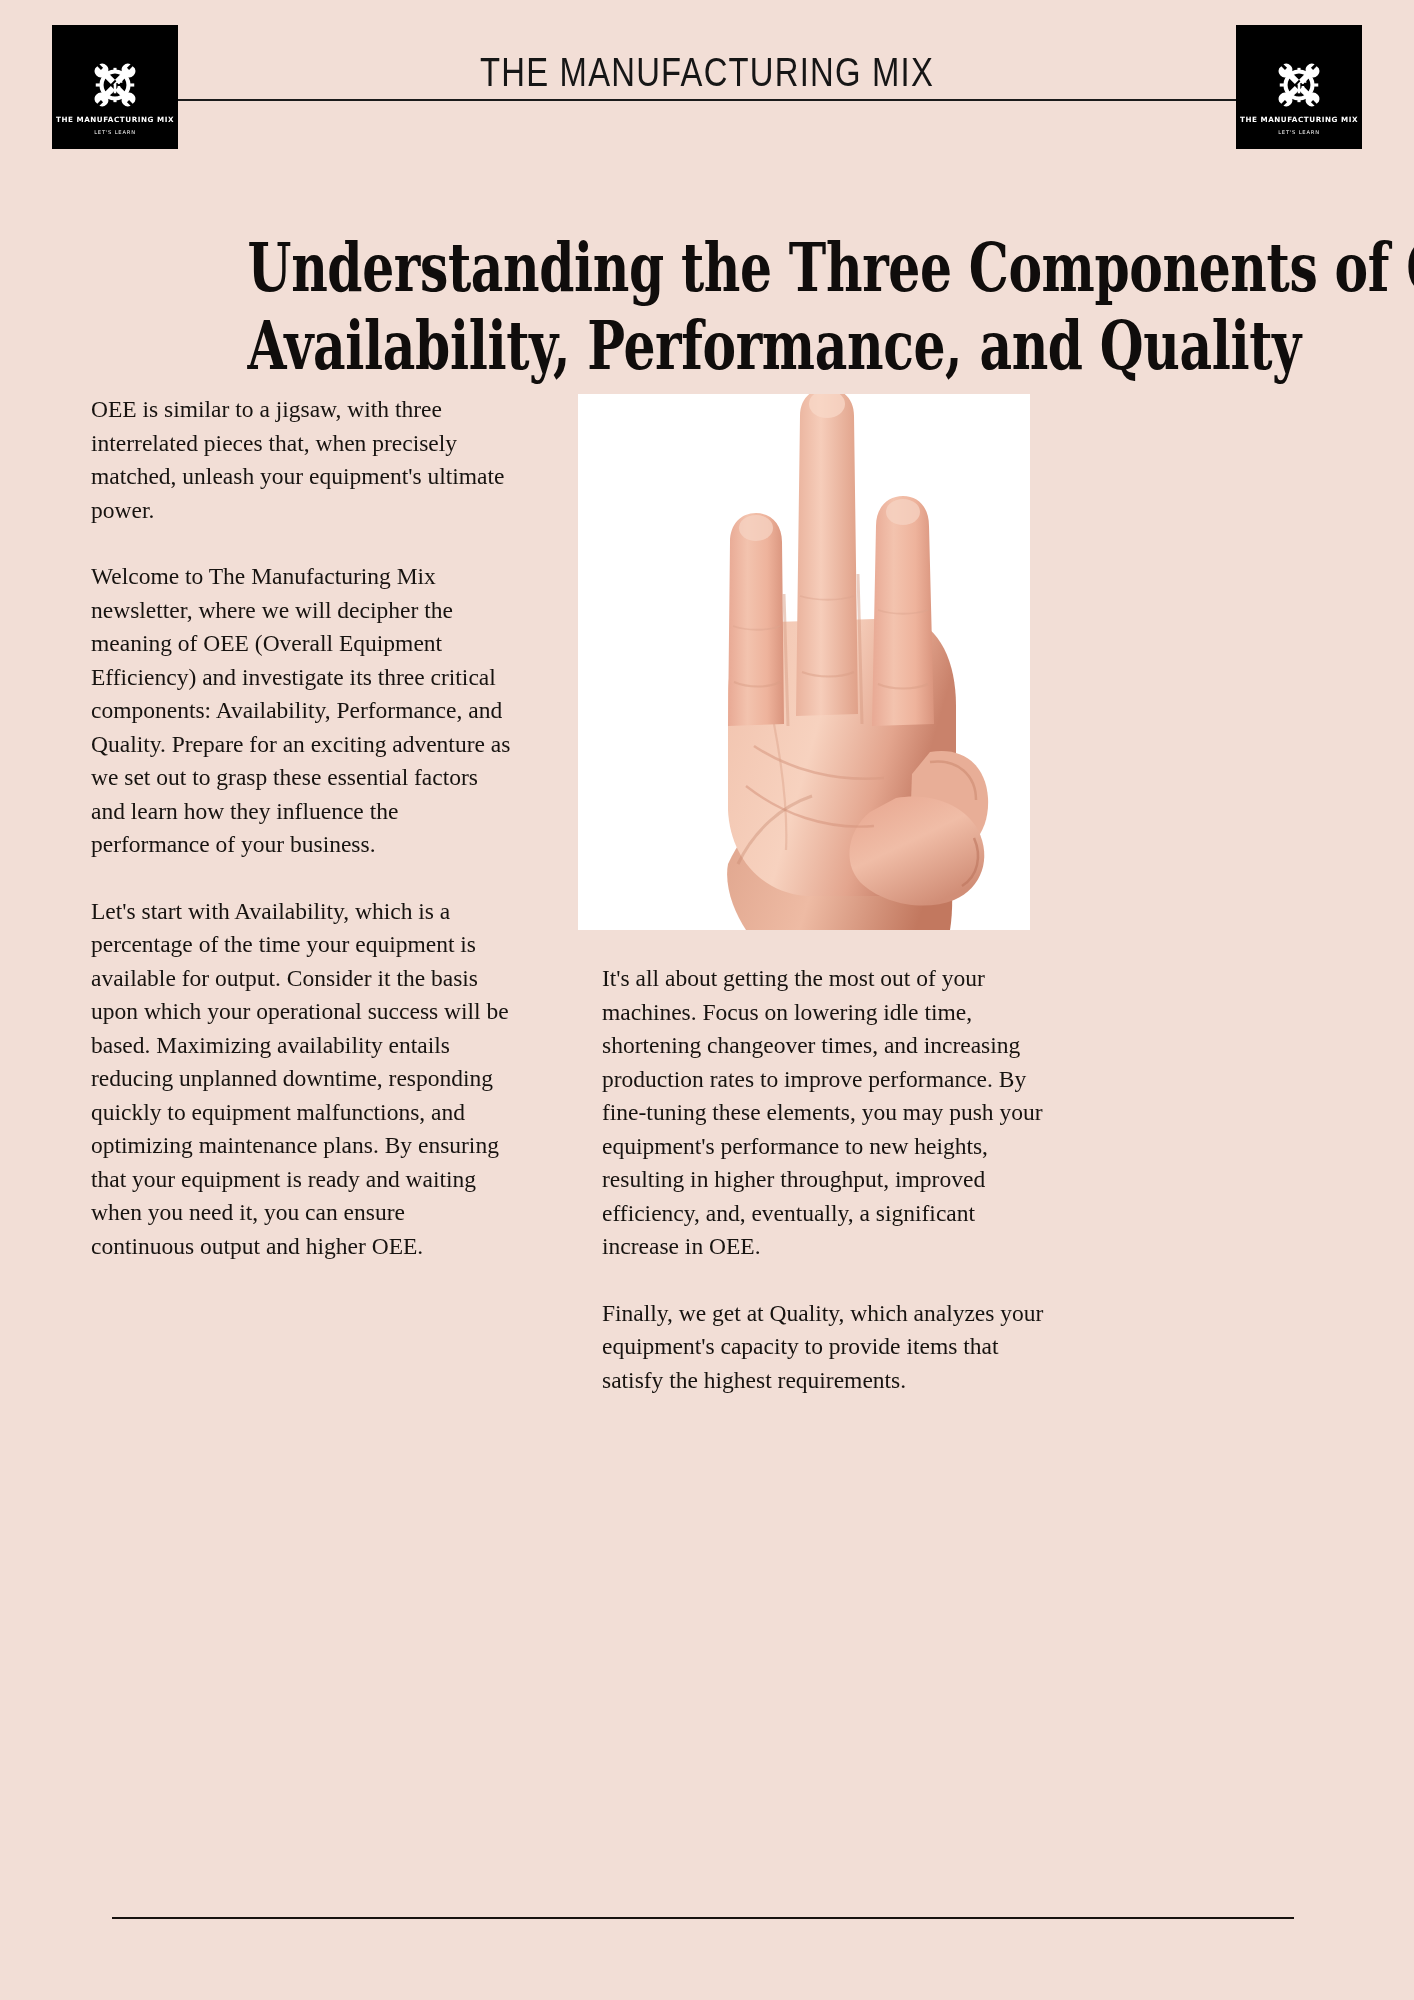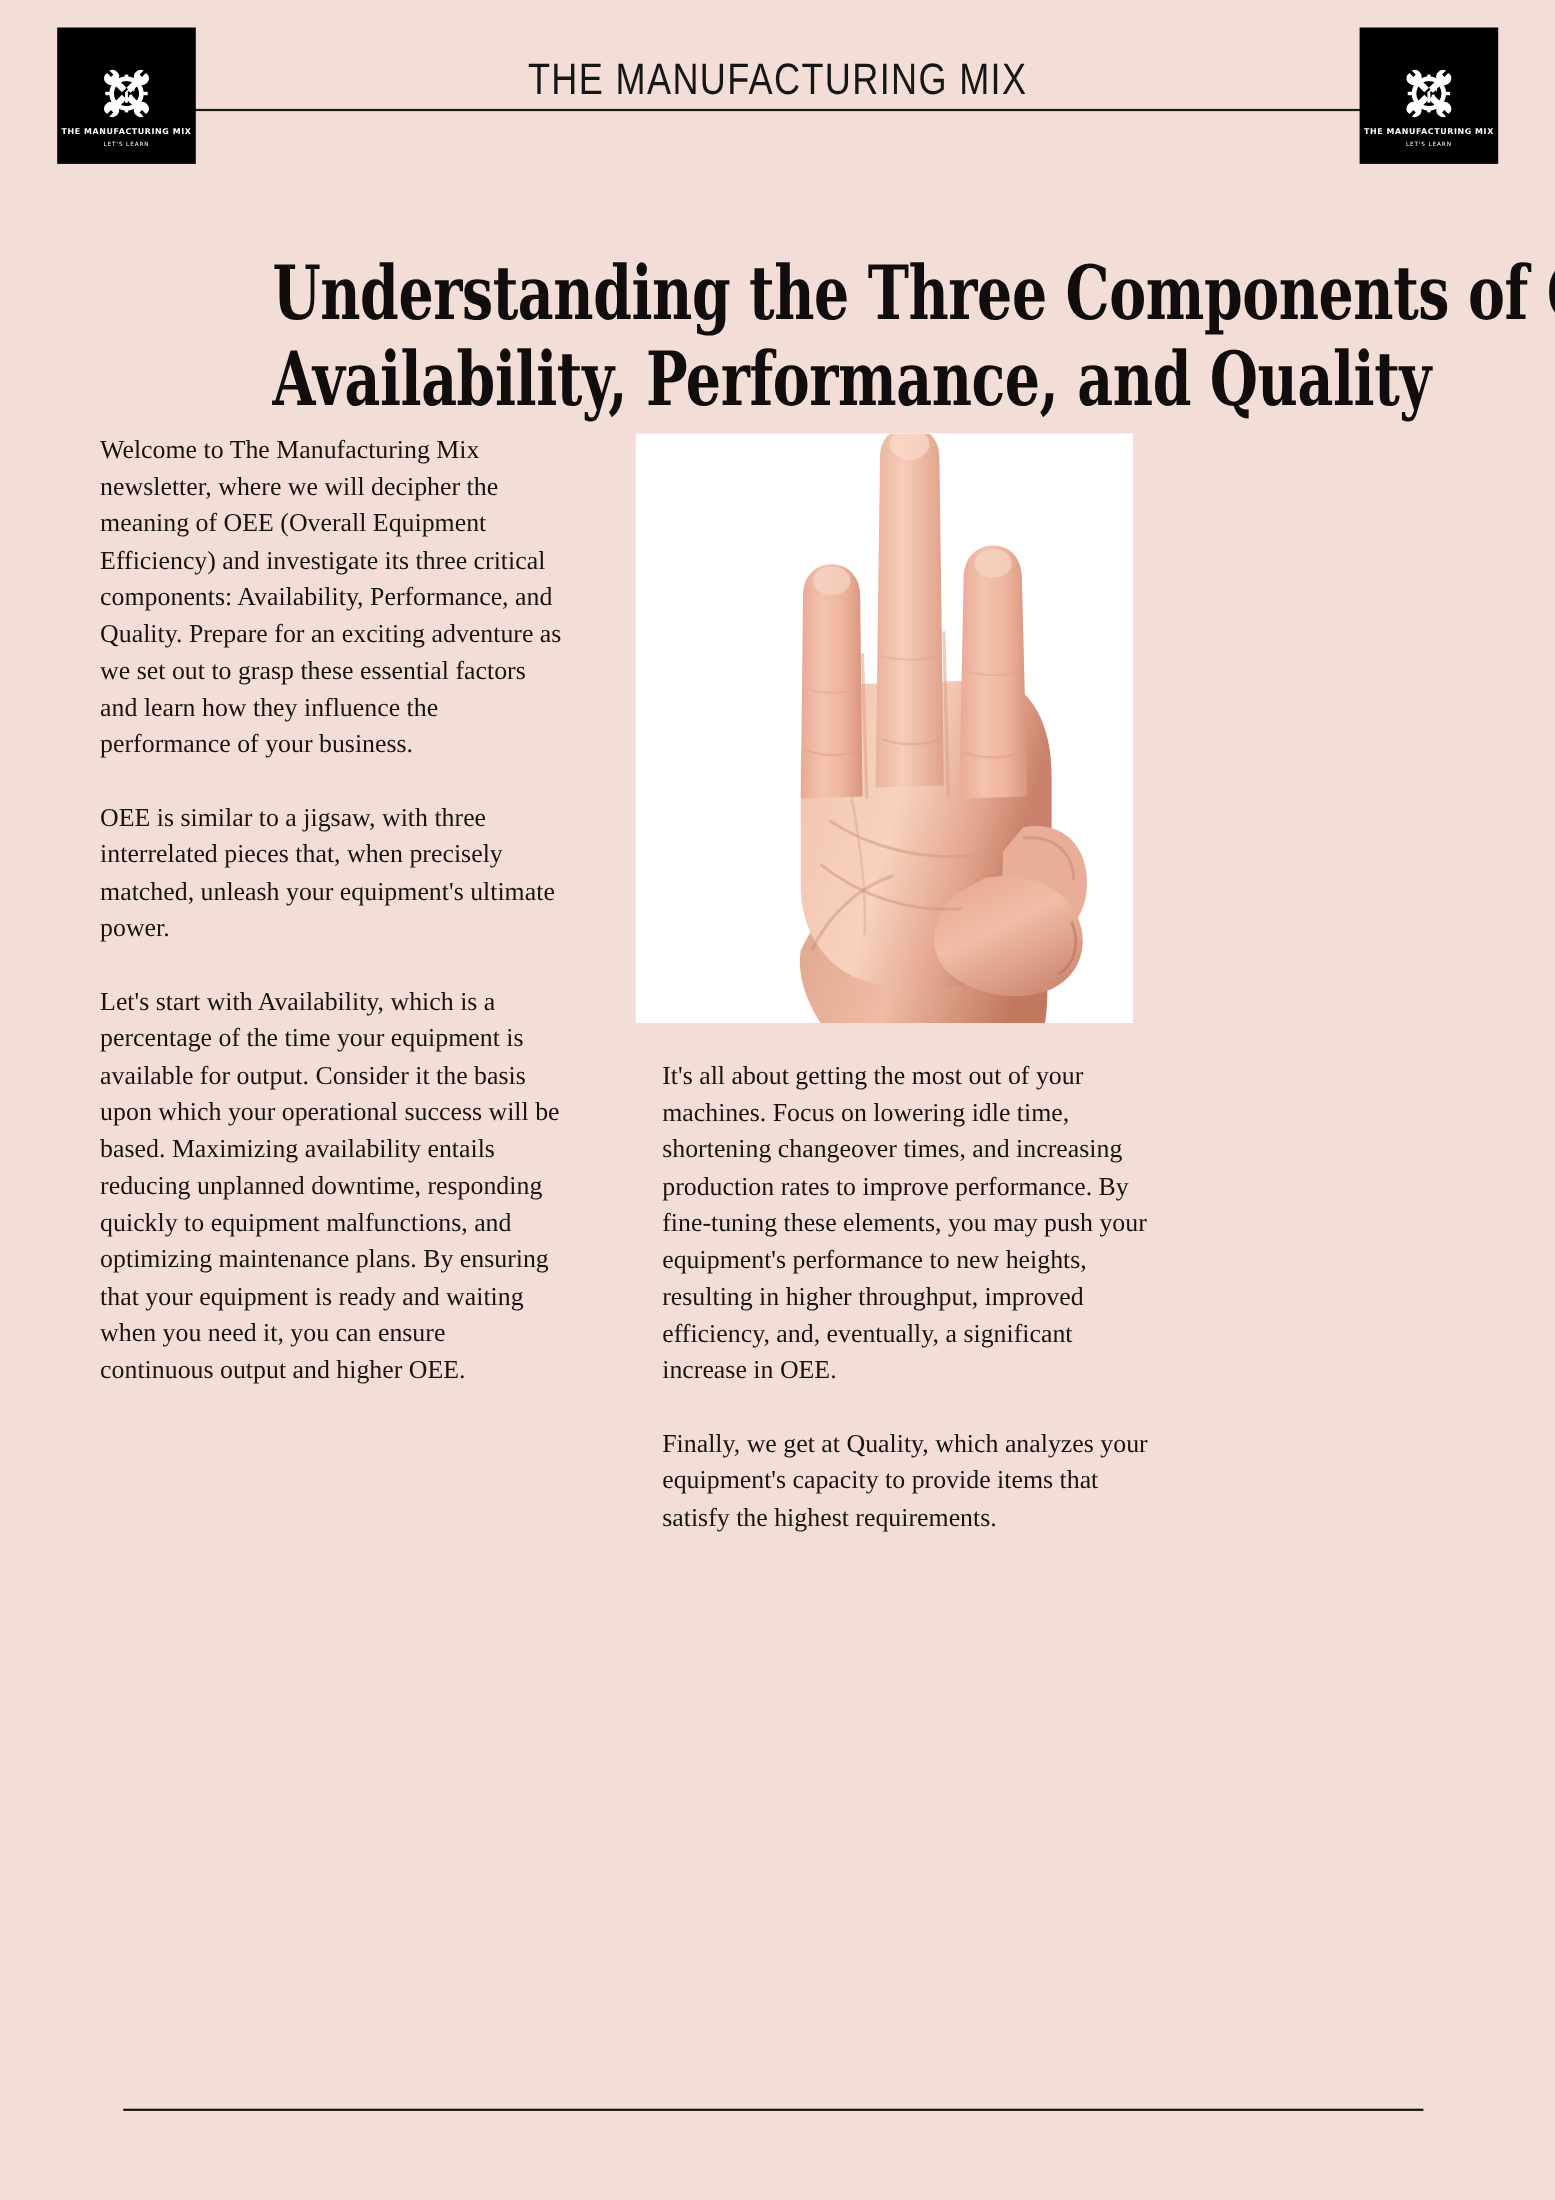--- a/index.html
+++ b/index.html
@@ -310,22 +310,22 @@
 
     <ellipse cx="178" cy="134" rx="17" ry="13" fill="#f6d3c3" opacity="0.75"></ellipse>
     <ellipse cx="249" cy="10" rx="18" ry="14" fill="#f8d8c8" opacity="0.75"></ellipse>
     <ellipse cx="325" cy="118" rx="17" ry="13" fill="#f6d3c3" opacity="0.75"></ellipse>
 
     <path d="M160 470 C176 436 204 412 234 402" stroke="#c98a70" stroke-width="3" fill="none" opacity="0.4"></path>
   </svg>
 </div>
 
 <div class="col-left">
+  <p class="para">OEE is similar to a jigsaw, with three interrelated pieces that, when precisely matched, unleash your equipment's ultimate power.</p>
   <p class="para">Welcome to The Manufacturing Mix newsletter, where we will decipher the meaning of OEE (Overall Equipment Efficiency) and investigate its three critical components: Availability, Performance, and Quality. Prepare for an exciting adventure as we set out to grasp these essential factors and learn how they influence the performance of your business.</p>
-  <p class="para">OEE is similar to a jigsaw, with three interrelated pieces that, when precisely matched, unleash your equipment's ultimate power.</p>
   <p class="para">Let's start with Availability, which is a percentage of the time your equipment is available for output. Consider it the basis upon which your operational success will be based. Maximizing availability entails reducing unplanned downtime, responding quickly to equipment malfunctions, and optimizing maintenance plans. By ensuring that your equipment is ready and waiting when you need it, you can ensure continuous output and higher OEE.</p>
 </div>
 
 <div class="col-right">
   <p class="para">It's all about getting the most out of your machines. Focus on lowering idle time, shortening changeover times, and increasing production rates to improve performance. By fine-tuning these elements, you may push your equipment's performance to new heights, resulting in higher throughput, improved efficiency, and, eventually, a significant increase in OEE.</p>
   <p class="para">Finally, we get at Quality, which analyzes your equipment's capacity to provide items that satisfy the highest requirements.</p>
 </div>
 
 <div class="bottom-rule"></div>
 

